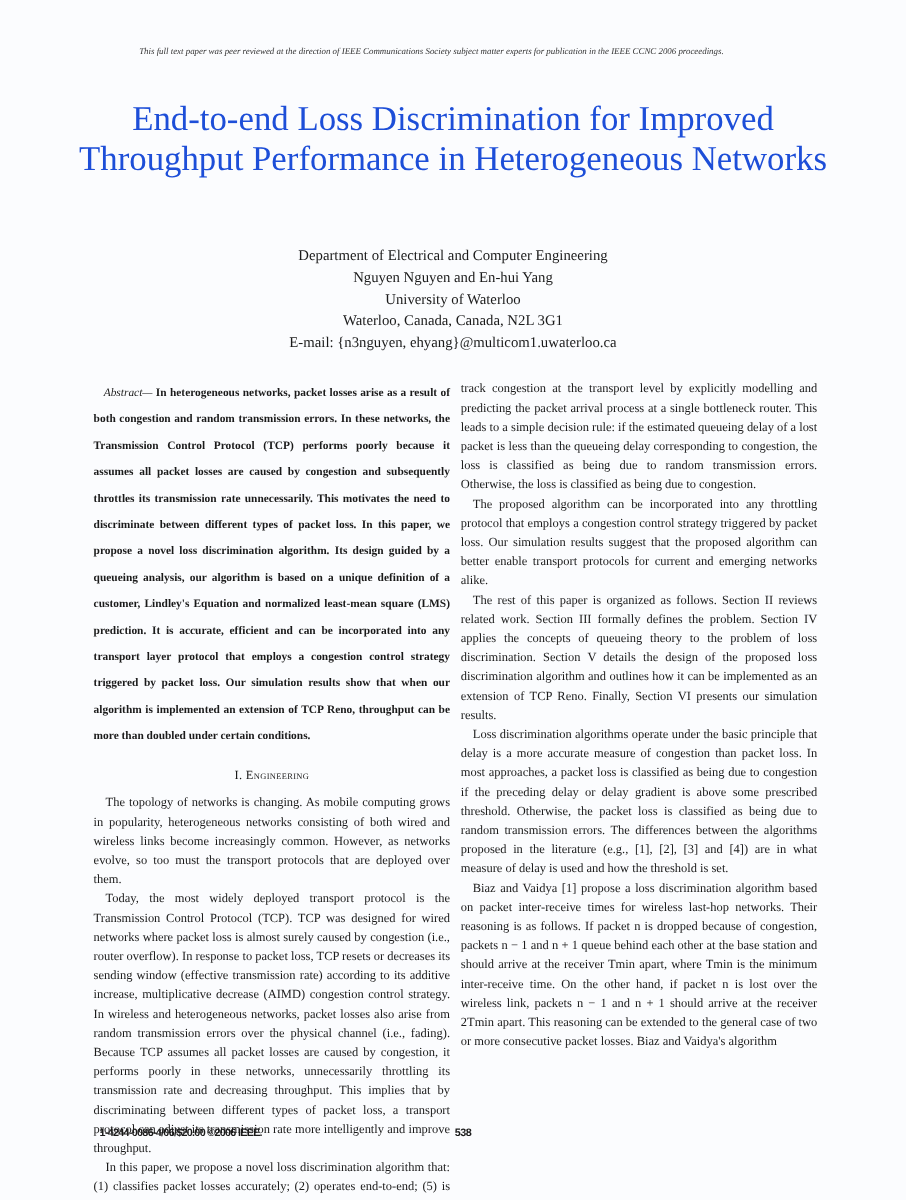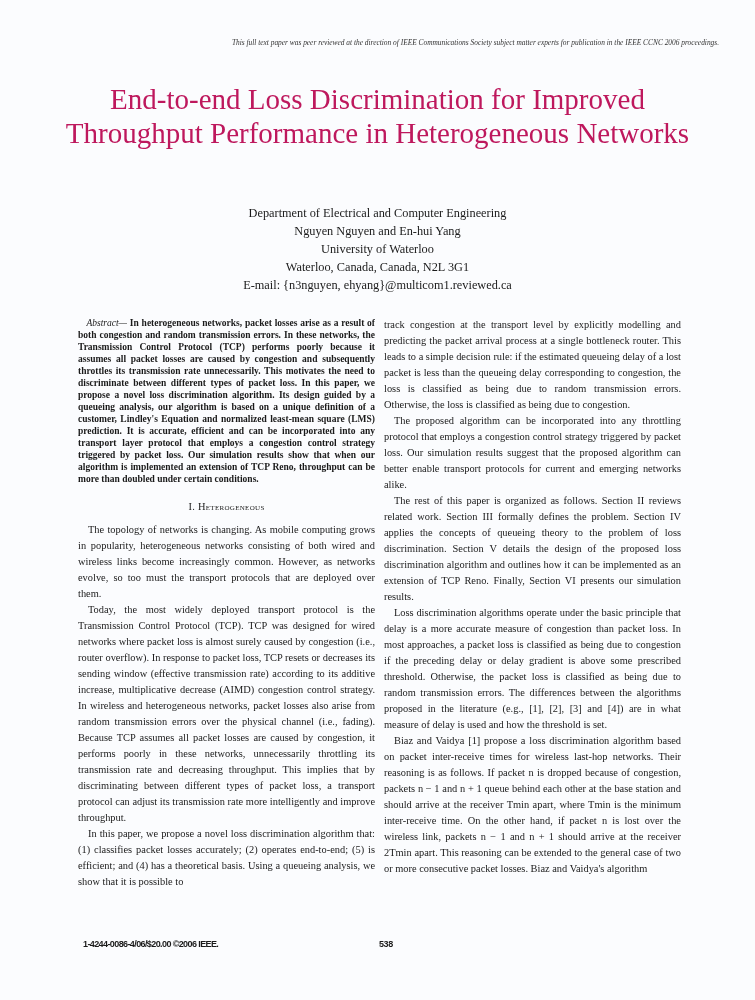--- a/index.html
+++ b/index.html
@@ -5,37 +5,37 @@
     html, body { margin: 0; padding: 0; }
     body {
       width: 755px; height: 1000px; overflow: hidden;
       background: #fbfcfe;
       font-family: "Liberation Serif", "DejaVu Serif", serif;
       color: #1a1a1a;
       position: relative;
     }
     .header-note {
       position: absolute; top: 38px; left: 0; width: 719px;
-      text-align: right; font-style: italic; font-size: 7.4px; color: #333;
+      text-align: center; font-style: italic; font-size: 7.4px; color: #333;
     }
     .title {
       position: absolute; top: 82px; left: 60px; width: 635px;
-      text-align: center; font-size: 29px; line-height: 34px; color: #be185d;
+      text-align: center; font-size: 29px; line-height: 34px; color: #1d4ed8;
     }
     .authors {
       position: absolute; top: 204px; left: 60px; width: 635px;
       text-align: center; font-size: 12.3px; line-height: 18px;
     }
     .col {
       position: absolute; top: 317px; width: 297px;
       font-size: 10.4px; line-height: 16px; text-align: justify;
     }
     .col-left { left: 78px; }
     .col-right { left: 384px; }
-    .abstract { font-weight: bold; font-size: 9.5px; line-height: 12px; text-align: justify; }
+    .abstract { font-weight: bold; font-size: 9.5px; line-height: 22px; text-align: justify; }
     .abstract .abs-label { font-style: italic; font-weight: normal; }
     .section-heading {
       text-align: center; font-size: 10.4px; margin: 14px 0 7px 0; letter-spacing: 0.3px;
       font-variant: small-caps;
     }
     p.para { margin: 0; text-indent: 10px; }
     .footer-left {
       position: absolute; top: 939px; left: 83px; font-size: 9px; font-weight: bold;
       font-family: "Liberation Sans", "DejaVu Sans", sans-serif; letter-spacing: -0.6px;
     }
@@ -49,27 +49,27 @@
 
 <div class="header-note">This full text paper was peer reviewed at the direction of IEEE Communications Society subject matter experts for publication in the IEEE CCNC 2006 proceedings.</div>
 
 <div class="title">End-to-end Loss Discrimination for Improved Throughput Performance in Heterogeneous Networks</div>
 
 <div class="authors">
   <div>Department of Electrical and Computer Engineering</div>
   <div>Nguyen Nguyen and En-hui Yang</div>
   <div>University of Waterloo</div>
   <div>Waterloo, Canada, Canada, N2L 3G1</div>
-  <div>E-mail: {n3nguyen, ehyang}@multicom1.reviewed.ca</div>
+  <div>E-mail: {n3nguyen, ehyang}@multicom1.uwaterloo.ca</div>
 </div>
 
 <div class="col col-left">
   <div class="abstract">&nbsp;&nbsp;&nbsp;<span class="abs-label">Abstract—</span><span> In heterogeneous networks, packet losses arise as a result of both congestion and random transmission errors. In these networks, the Transmission Control Protocol (TCP) performs poorly because it assumes all packet losses are caused by congestion and subsequently throttles its transmission rate unnecessarily. This motivates the need to discriminate between different types of packet loss. In this paper, we propose a novel loss discrimination algorithm. Its design guided by a queueing analysis, our algorithm is based on a unique definition of a customer, Lindley's Equation and normalized least-mean square (LMS) prediction. It is accurate, efficient and can be incorporated into any transport layer protocol that employs a congestion control strategy triggered by packet loss. Our simulation results show that when our algorithm is implemented an extension of TCP Reno, throughput can be more than doubled under certain conditions.</span></div>
 
-  <div class="section-heading">I. Heterogeneous</div>
+  <div class="section-heading">I. Engineering</div>
   <p class="para">The topology of networks is changing. As mobile computing grows in popularity, heterogeneous networks consisting of both wired and wireless links become increasingly common. However, as networks evolve, so too must the transport protocols that are deployed over them.</p>
   <p class="para">Today, the most widely deployed transport protocol is the Transmission Control Protocol (TCP). TCP was designed for wired networks where packet loss is almost surely caused by congestion (i.e., router overflow). In response to packet loss, TCP resets or decreases its sending window (effective transmission rate) according to its additive increase, multiplicative decrease (AIMD) congestion control strategy. In wireless and heterogeneous networks, packet losses also arise from random transmission errors over the physical channel (i.e., fading). Because TCP assumes all packet losses are caused by congestion, it performs poorly in these networks, unnecessarily throttling its transmission rate and decreasing throughput. This implies that by discriminating between different types of packet loss, a transport protocol can adjust its transmission rate more intelligently and improve throughput.</p>
   <p class="para">In this paper, we propose a novel loss discrimination algorithm that: (1) classifies packet losses accurately; (2) operates end-to-end; (5) is efficient; and (4) has a theoretical basis. Using a queueing analysis, we show that it is possible to</p>
 </div>
 
 <div class="col col-right">
   <p class="para" style="text-indent:0">track congestion at the transport level by explicitly modelling and predicting the packet arrival process at a single bottleneck router. This leads to a simple decision rule: if the estimated queueing delay of a lost packet is less than the queueing delay corresponding to congestion, the loss is classified as being due to random transmission errors. Otherwise, the loss is classified as being due to congestion.</p>
   <p class="para">The proposed algorithm can be incorporated into any throttling protocol that employs a congestion control strategy triggered by packet loss. Our simulation results suggest that the proposed algorithm can better enable transport protocols for current and emerging networks alike.</p>
   <p class="para">The rest of this paper is organized as follows. Section II reviews related work. Section III formally defines the problem. Section IV applies the concepts of queueing theory to the problem of loss discrimination. Section V details the design of the proposed loss discrimination algorithm and outlines how it can be implemented as an extension of TCP Reno. Finally, Section VI presents our simulation results.</p>
 

